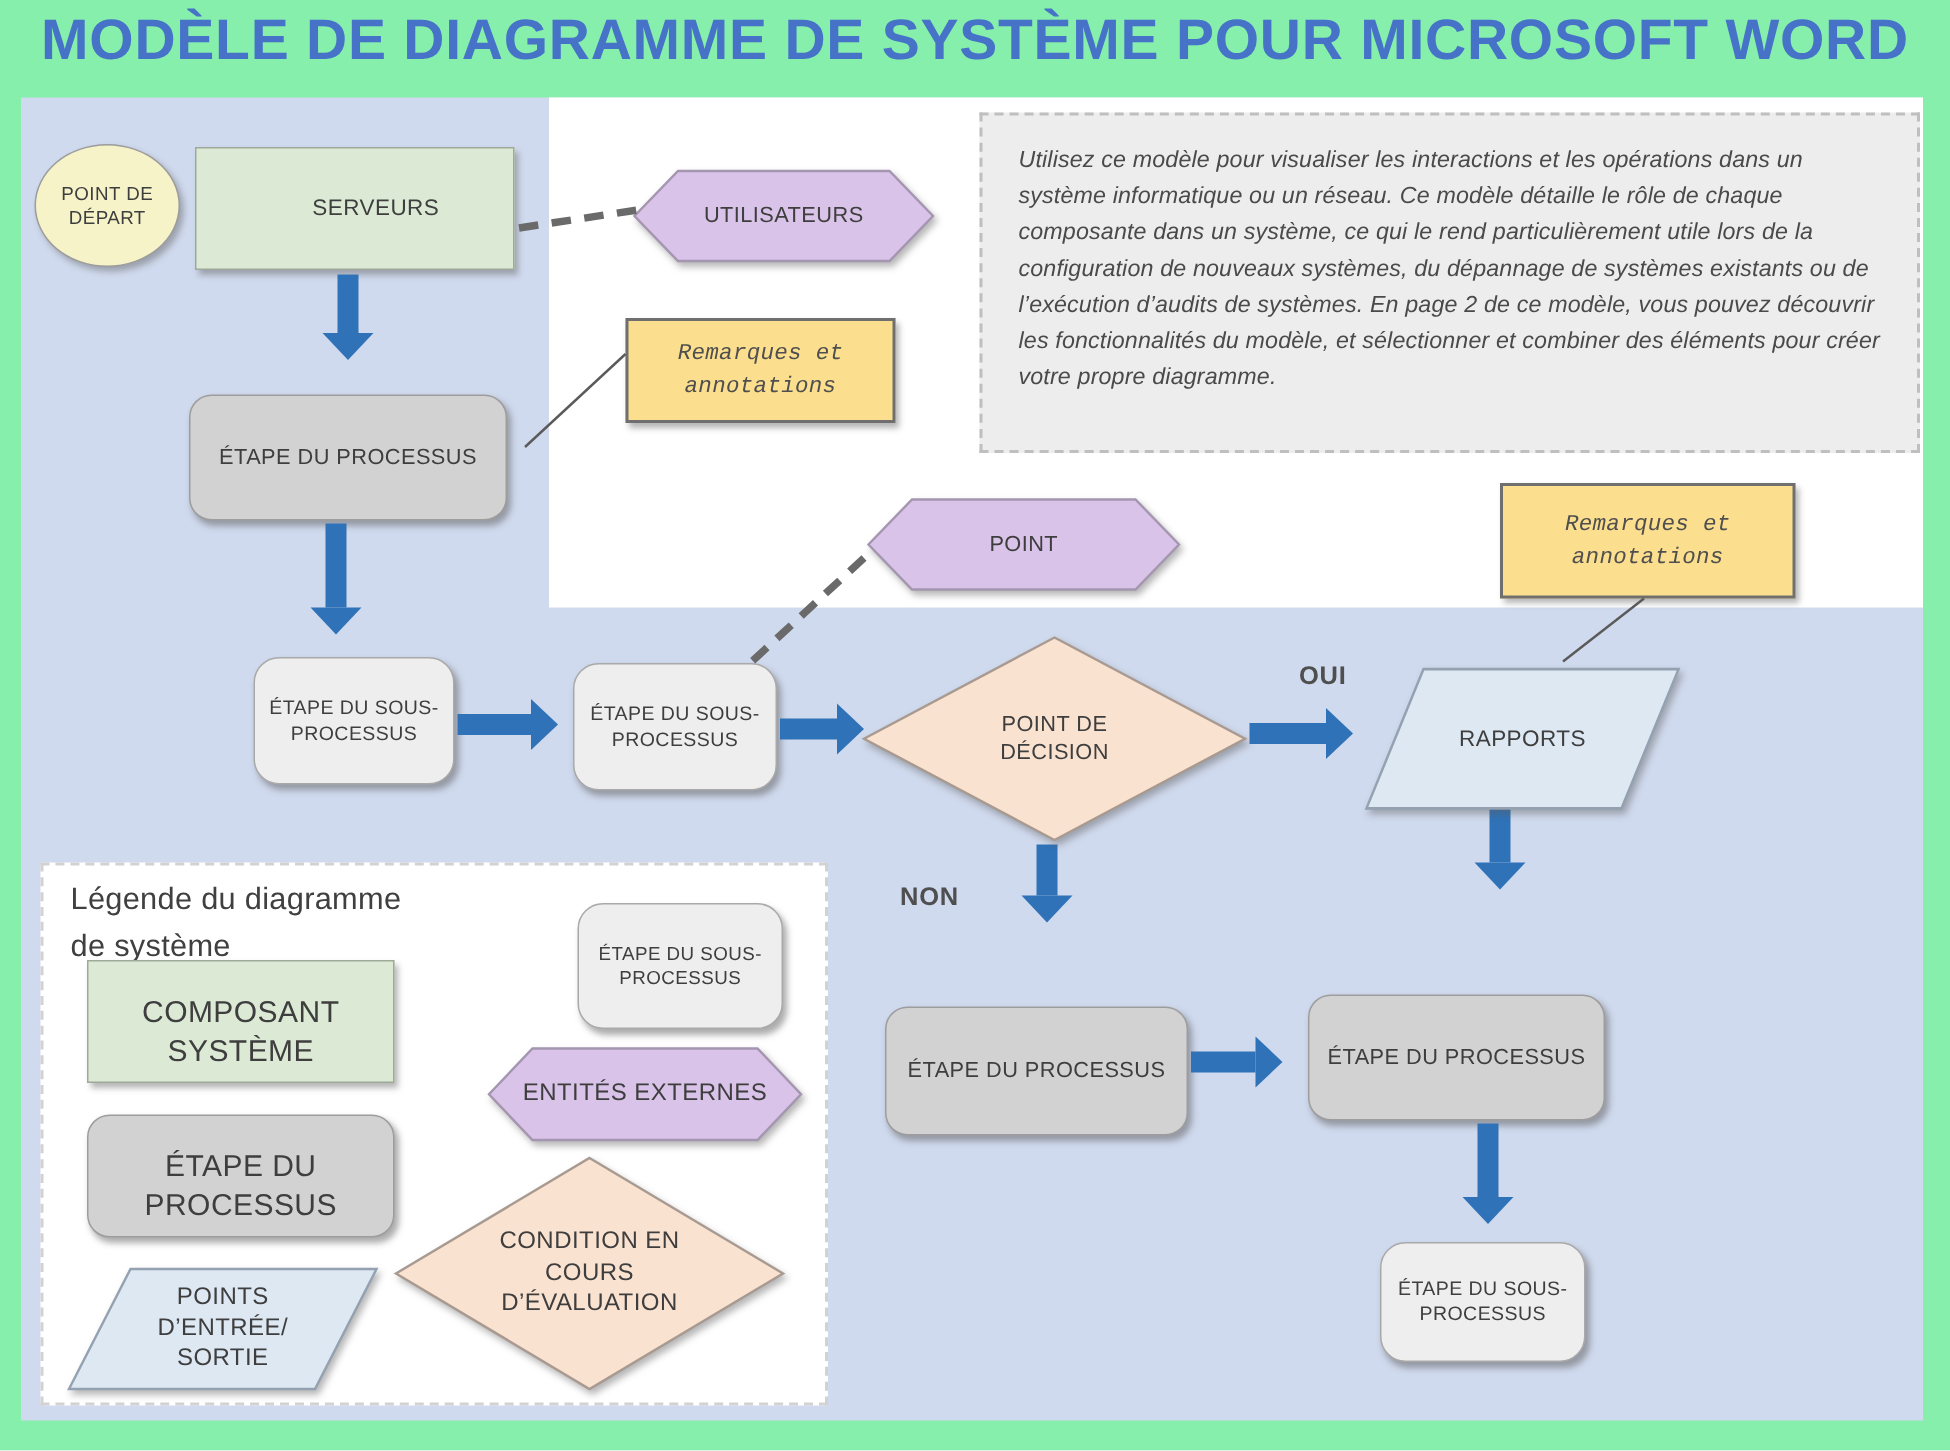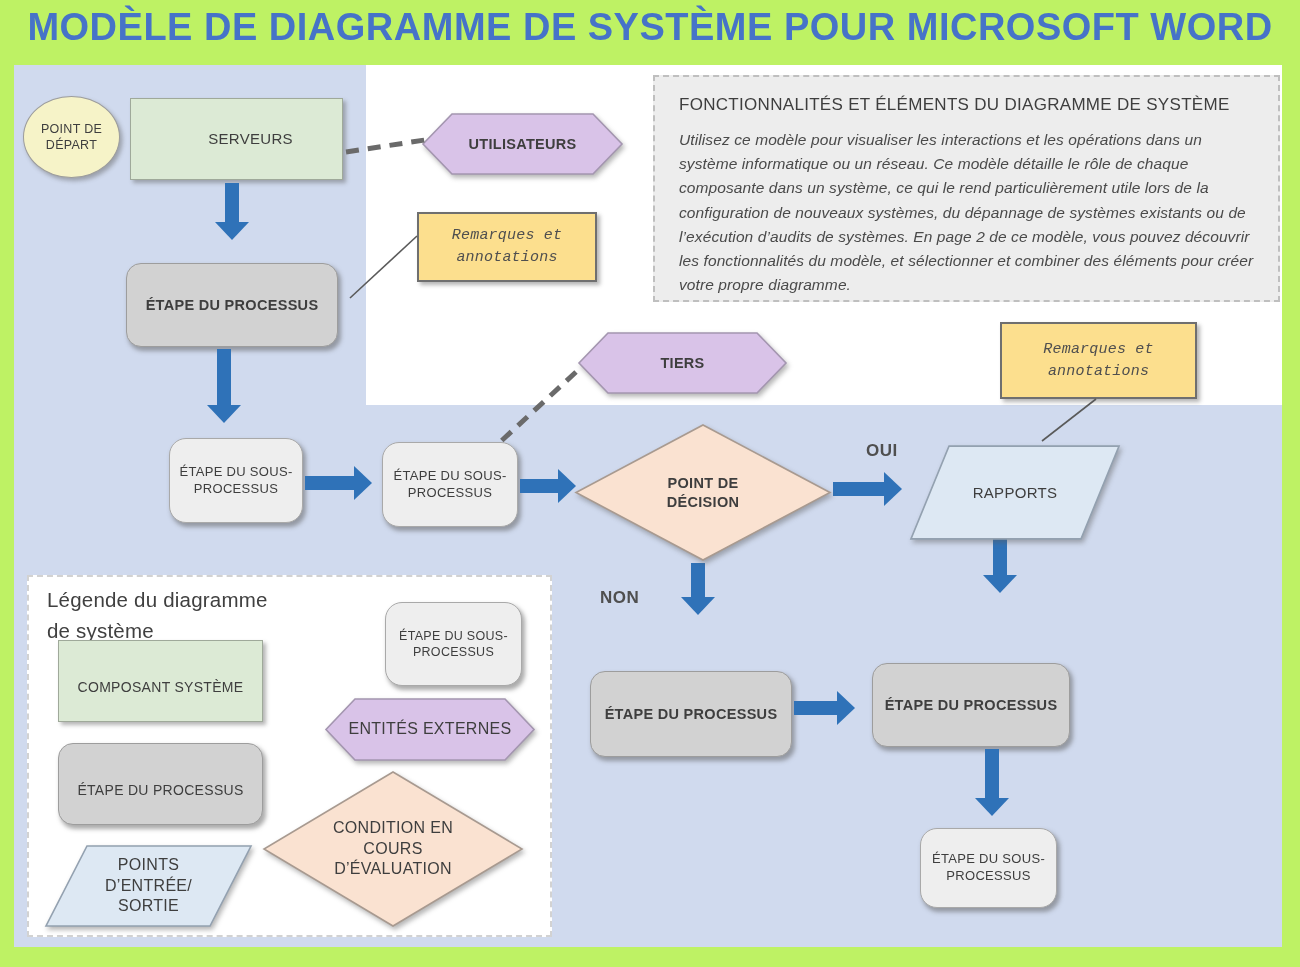--- a/index.html
+++ b/index.html
@@ -12,21 +12,21 @@
     --yellow-fill:#fcdf8e; --yellow-border:#6f6f6f;
     --cream-fill:#f6f3c8; --cream-border:#9c9c9c;
     --peach-fill:#fae2d1; --peach-border:#a89a90;
     --io-blue-fill:#dde8f3; --io-blue-border:#93a1b0;
     --info-bg:#ededed; --info-border:#bfbfbf;
     --legend-border:#d2d2d2; --connector-gray:#6a6a6a;
   }
   *{margin:0;padding:0;box-sizing:border-box;}
   html,body{background:#fff;}
   body{font-family:"Liberation Sans",sans-serif;}
-  #stage{position:relative;width:1300px;height:967px;background:#bef264;overflow:hidden;}
+  #stage{position:relative;width:1300px;height:967px;background:#86efac;overflow:hidden;}
 
   .page-title{position:absolute;left:0;top:6px;width:100%;text-align:center;
     color:var(--title-blue);font-weight:bold;font-size:38px;letter-spacing:.5px;white-space:nowrap;}
 
   .canvas-bg{position:absolute;left:14px;top:65px;width:1268px;height:882px;background:var(--canvas-blue);}
   .white-zone{position:absolute;left:366px;top:65px;width:916px;height:340px;background:#ffffff;}
 
   .node{position:absolute;display:flex;align-items:center;justify-content:center;text-align:center;}
   .lbl{position:relative;z-index:2;white-space:pre-line;color:var(--text-dark);line-height:1.3;letter-spacing:.3px;}
   .shape-svg{position:absolute;inset:0;width:100%;height:100%;overflow:visible;z-index:1;
@@ -63,39 +63,38 @@
   .info-box{position:absolute;left:653px;top:75px;width:627px;height:227px;background:var(--info-bg);
     border:2px dashed var(--info-border);padding:18px 24px 10px 24px;}
   .info-heading{font-size:17px;color:var(--text-dark);letter-spacing:.3px;margin-bottom:13px;}
   .info-body{font-size:15.5px;font-style:italic;color:#4a4a4a;line-height:1.56;letter-spacing:.1px;}
 
   .legend-box{position:absolute;left:27px;top:575px;width:525px;height:362px;background:#ffffff;
     border:2px dashed var(--legend-border);}
   .legend-title{position:absolute;left:47px;top:585px;width:280px;font-size:20.5px;color:#404040;
     white-space:pre-line;line-height:1.5;letter-spacing:.2px;}
 
-  .fs15 .lbl{font-size:15px;} .fs145 .lbl{font-size:14.5px;font-weight:bold;} .fs14 .lbl{font-size:14px;margin-top:13px;}
+  .fs15 .lbl{font-size:15px;} .fs145 .lbl{font-size:14.5px;} .fs14 .lbl{font-size:20px;margin-top:13px;}
   .fs135 .lbl{font-size:16px;} .fs13 .lbl{font-size:13px;} .fs125 .lbl{font-size:12.5px;}
 
   .connector-layer{position:absolute;inset:0;width:100%;height:100%;pointer-events:none;z-index:3;}
   .dashed-line{stroke:var(--connector-gray);stroke-width:5;stroke-dasharray:13 9;fill:none;}
   .thin-line{stroke:#5a5a5a;stroke-width:1.6;fill:none;}
 </style>
 </head>
 <body>
 
 <div id="stage">
 
   <div class="page-title">MODÈLE DE DIAGRAMME DE SYSTÈME POUR MICROSOFT WORD</div>
 
   <div class="canvas-bg"></div>
   <div class="white-zone"></div>
 
   <div class="info-box">
-    <div class="info-heading">FONCTIONNALITÉS ET ÉLÉMENTS DU DIAGRAMME DE SYSTÈME</div>
     <div class="info-body">Utilisez ce modèle pour visualiser les interactions et les opérations dans un système informatique ou un réseau. Ce modèle détaille le rôle de chaque composante dans un système, ce qui le rend particulièrement utile lors de la configuration de nouveaux systèmes, du dépannage de systèmes existants ou de l’exécution d’audits de systèmes. En page 2 de ce modèle, vous pouvez découvrir les fonctionnalités du modèle, et sélectionner et combiner des éléments pour créer votre propre diagramme.</div>
   </div>
 
   <div class="legend-box"></div>
   <div class="legend-title">Légende du diagramme
 de système</div>
 
   <div class="node rect-green fs14" style="left:58px;top:640px;width:205px;height:82px;">
     <div class="lbl">COMPOSANT SYSTÈME</div>
   </div>
@@ -161,21 +160,21 @@
 
   <div class="node rounded-light fs13" style="left:382px;top:442px;width:136px;height:85px;">
     <div class="lbl">ÉTAPE DU SOUS-
 PROCESSUS</div>
   </div>
 
   <div class="node hex fs145" style="left:578px;top:332px;width:209px;height:62px;">
     <svg class="shape-svg" viewBox="0 0 209 62" preserveAspectRatio="none">
         <polygon points="30,1 179,1 208,31 179,61 30,61 1,31"></polygon>
       </svg>
-    <div class="lbl">TIERS</div>
+    <div class="lbl">POINT</div>
   </div>
 
   <div class="node diamond fs145" style="left:575px;top:424px;width:256px;height:137px;">
     <svg class="shape-svg" viewBox="0 0 256 137" preserveAspectRatio="none">
         <polygon points="128,1 255,68.5 128,136 1,68.5"></polygon>
       </svg>
     <div class="lbl">POINT DE
 DÉCISION</div>
   </div>
 

